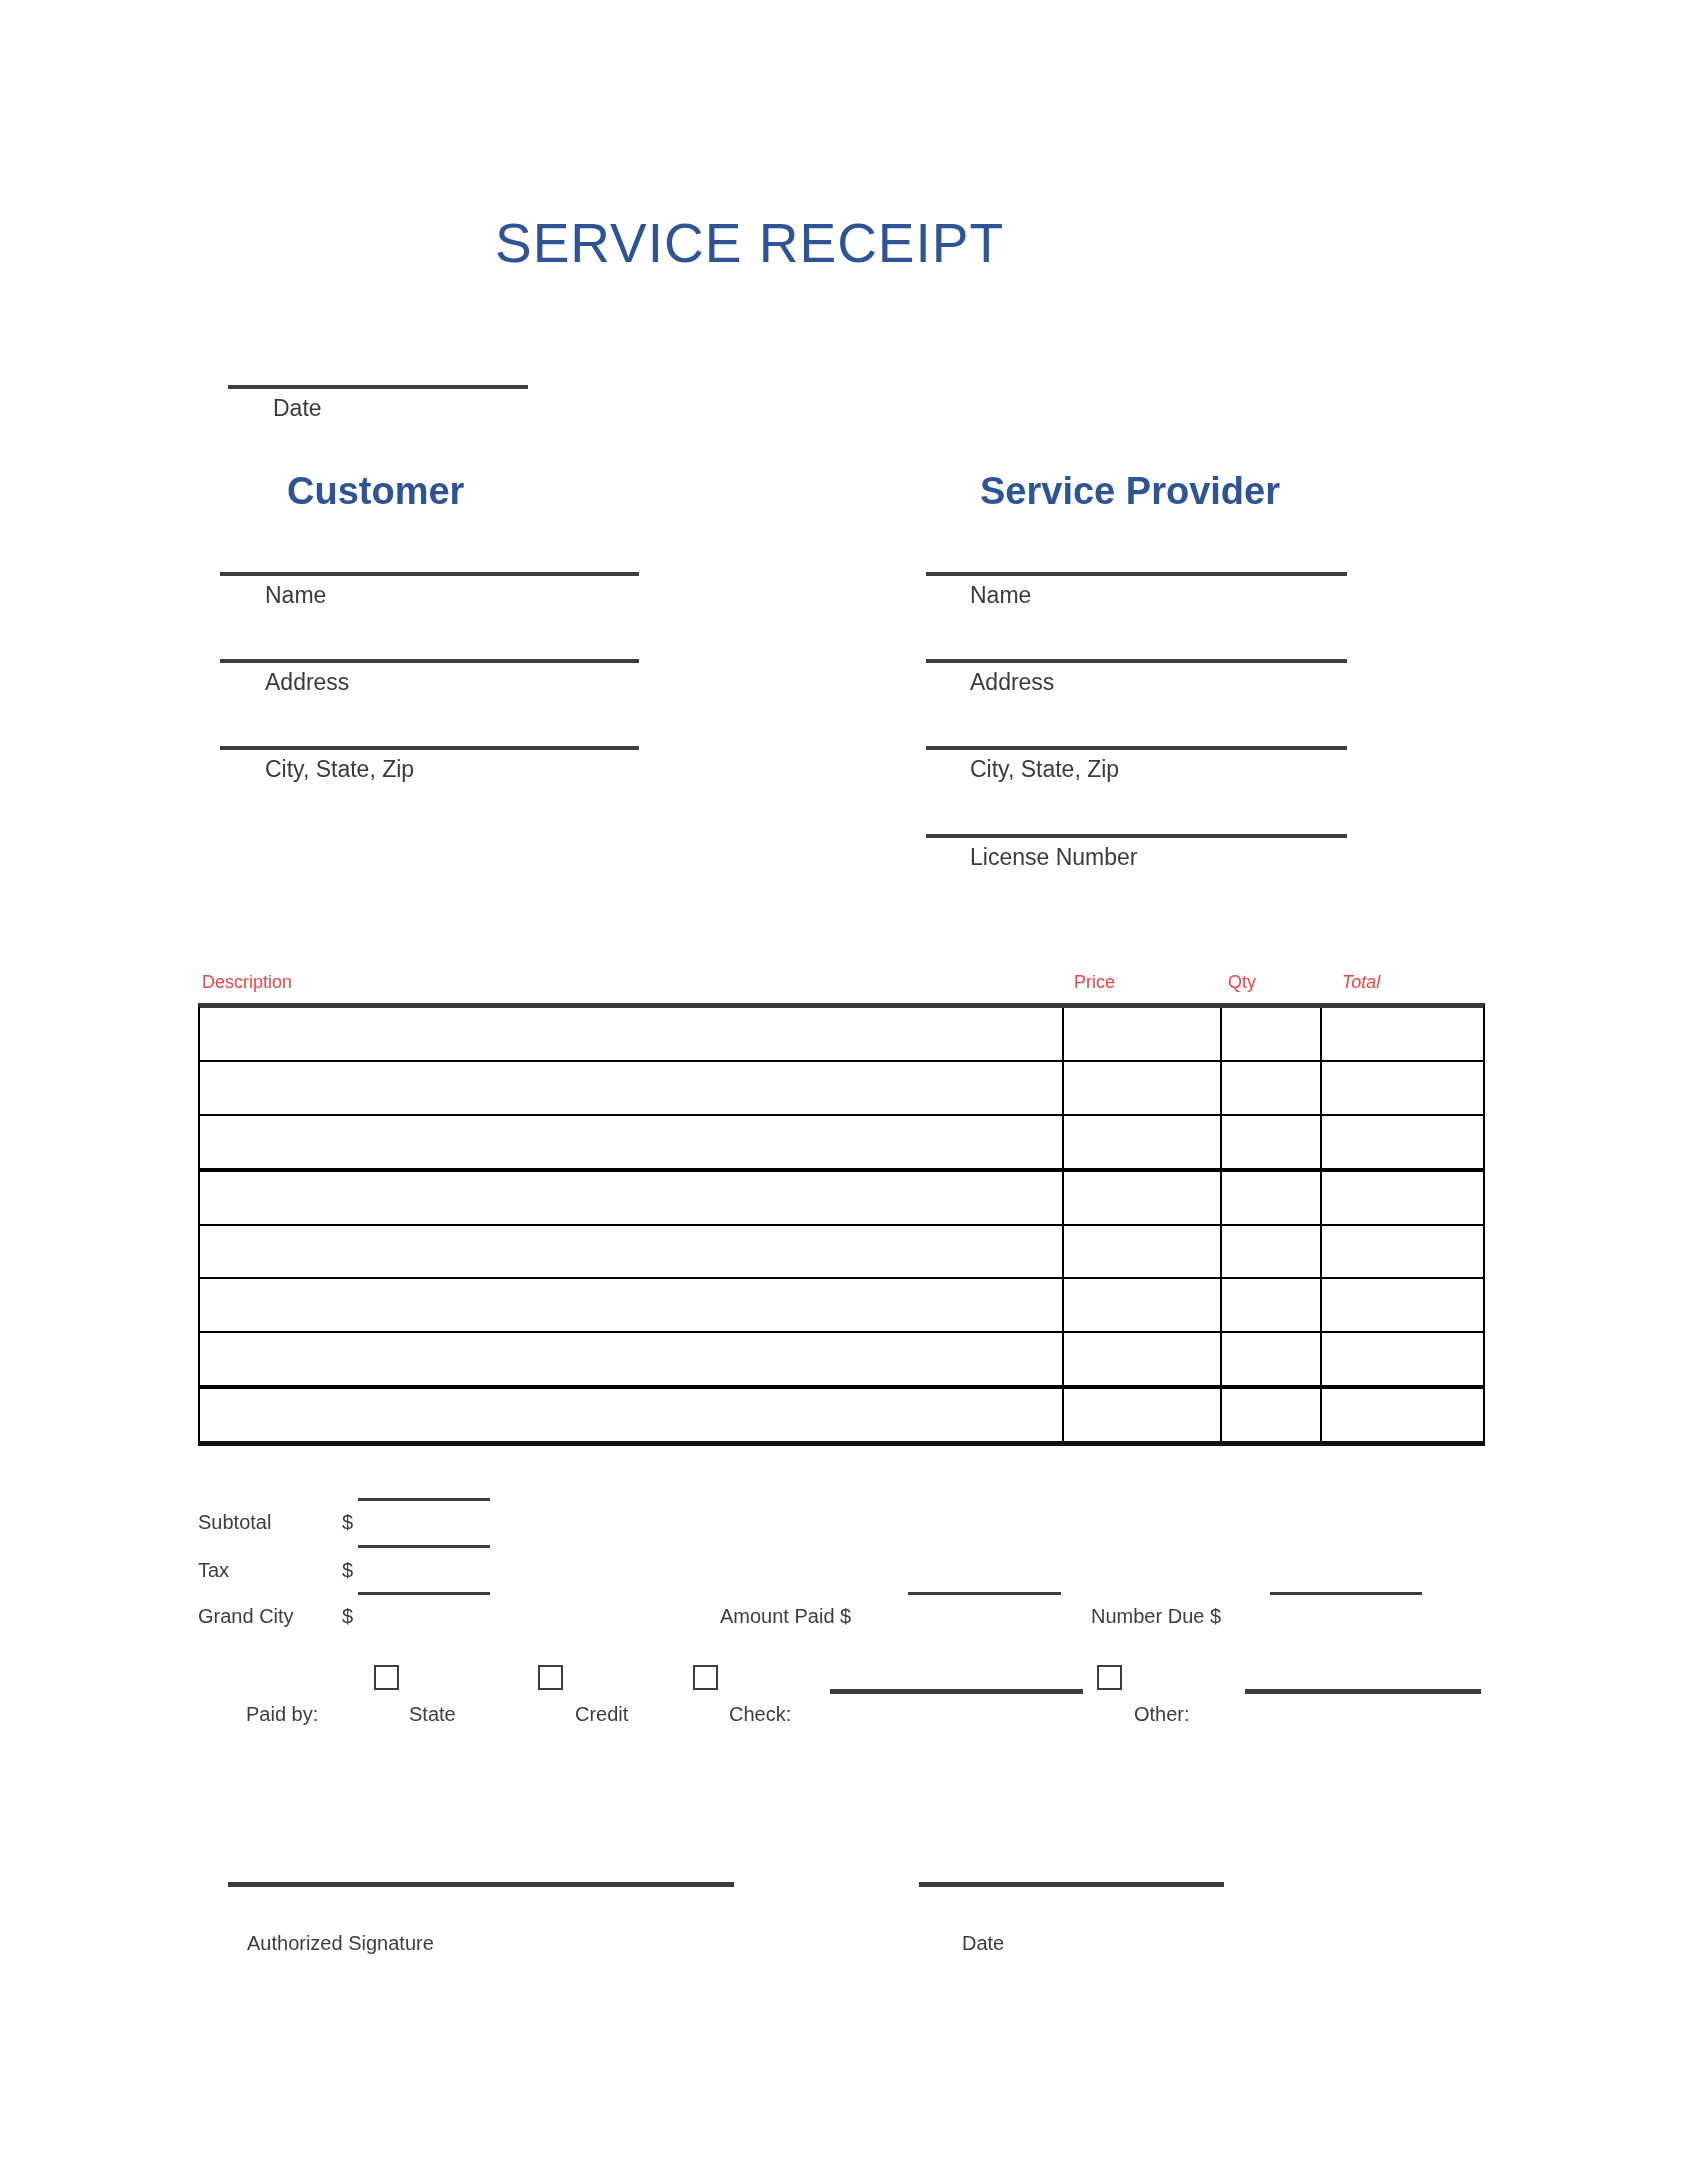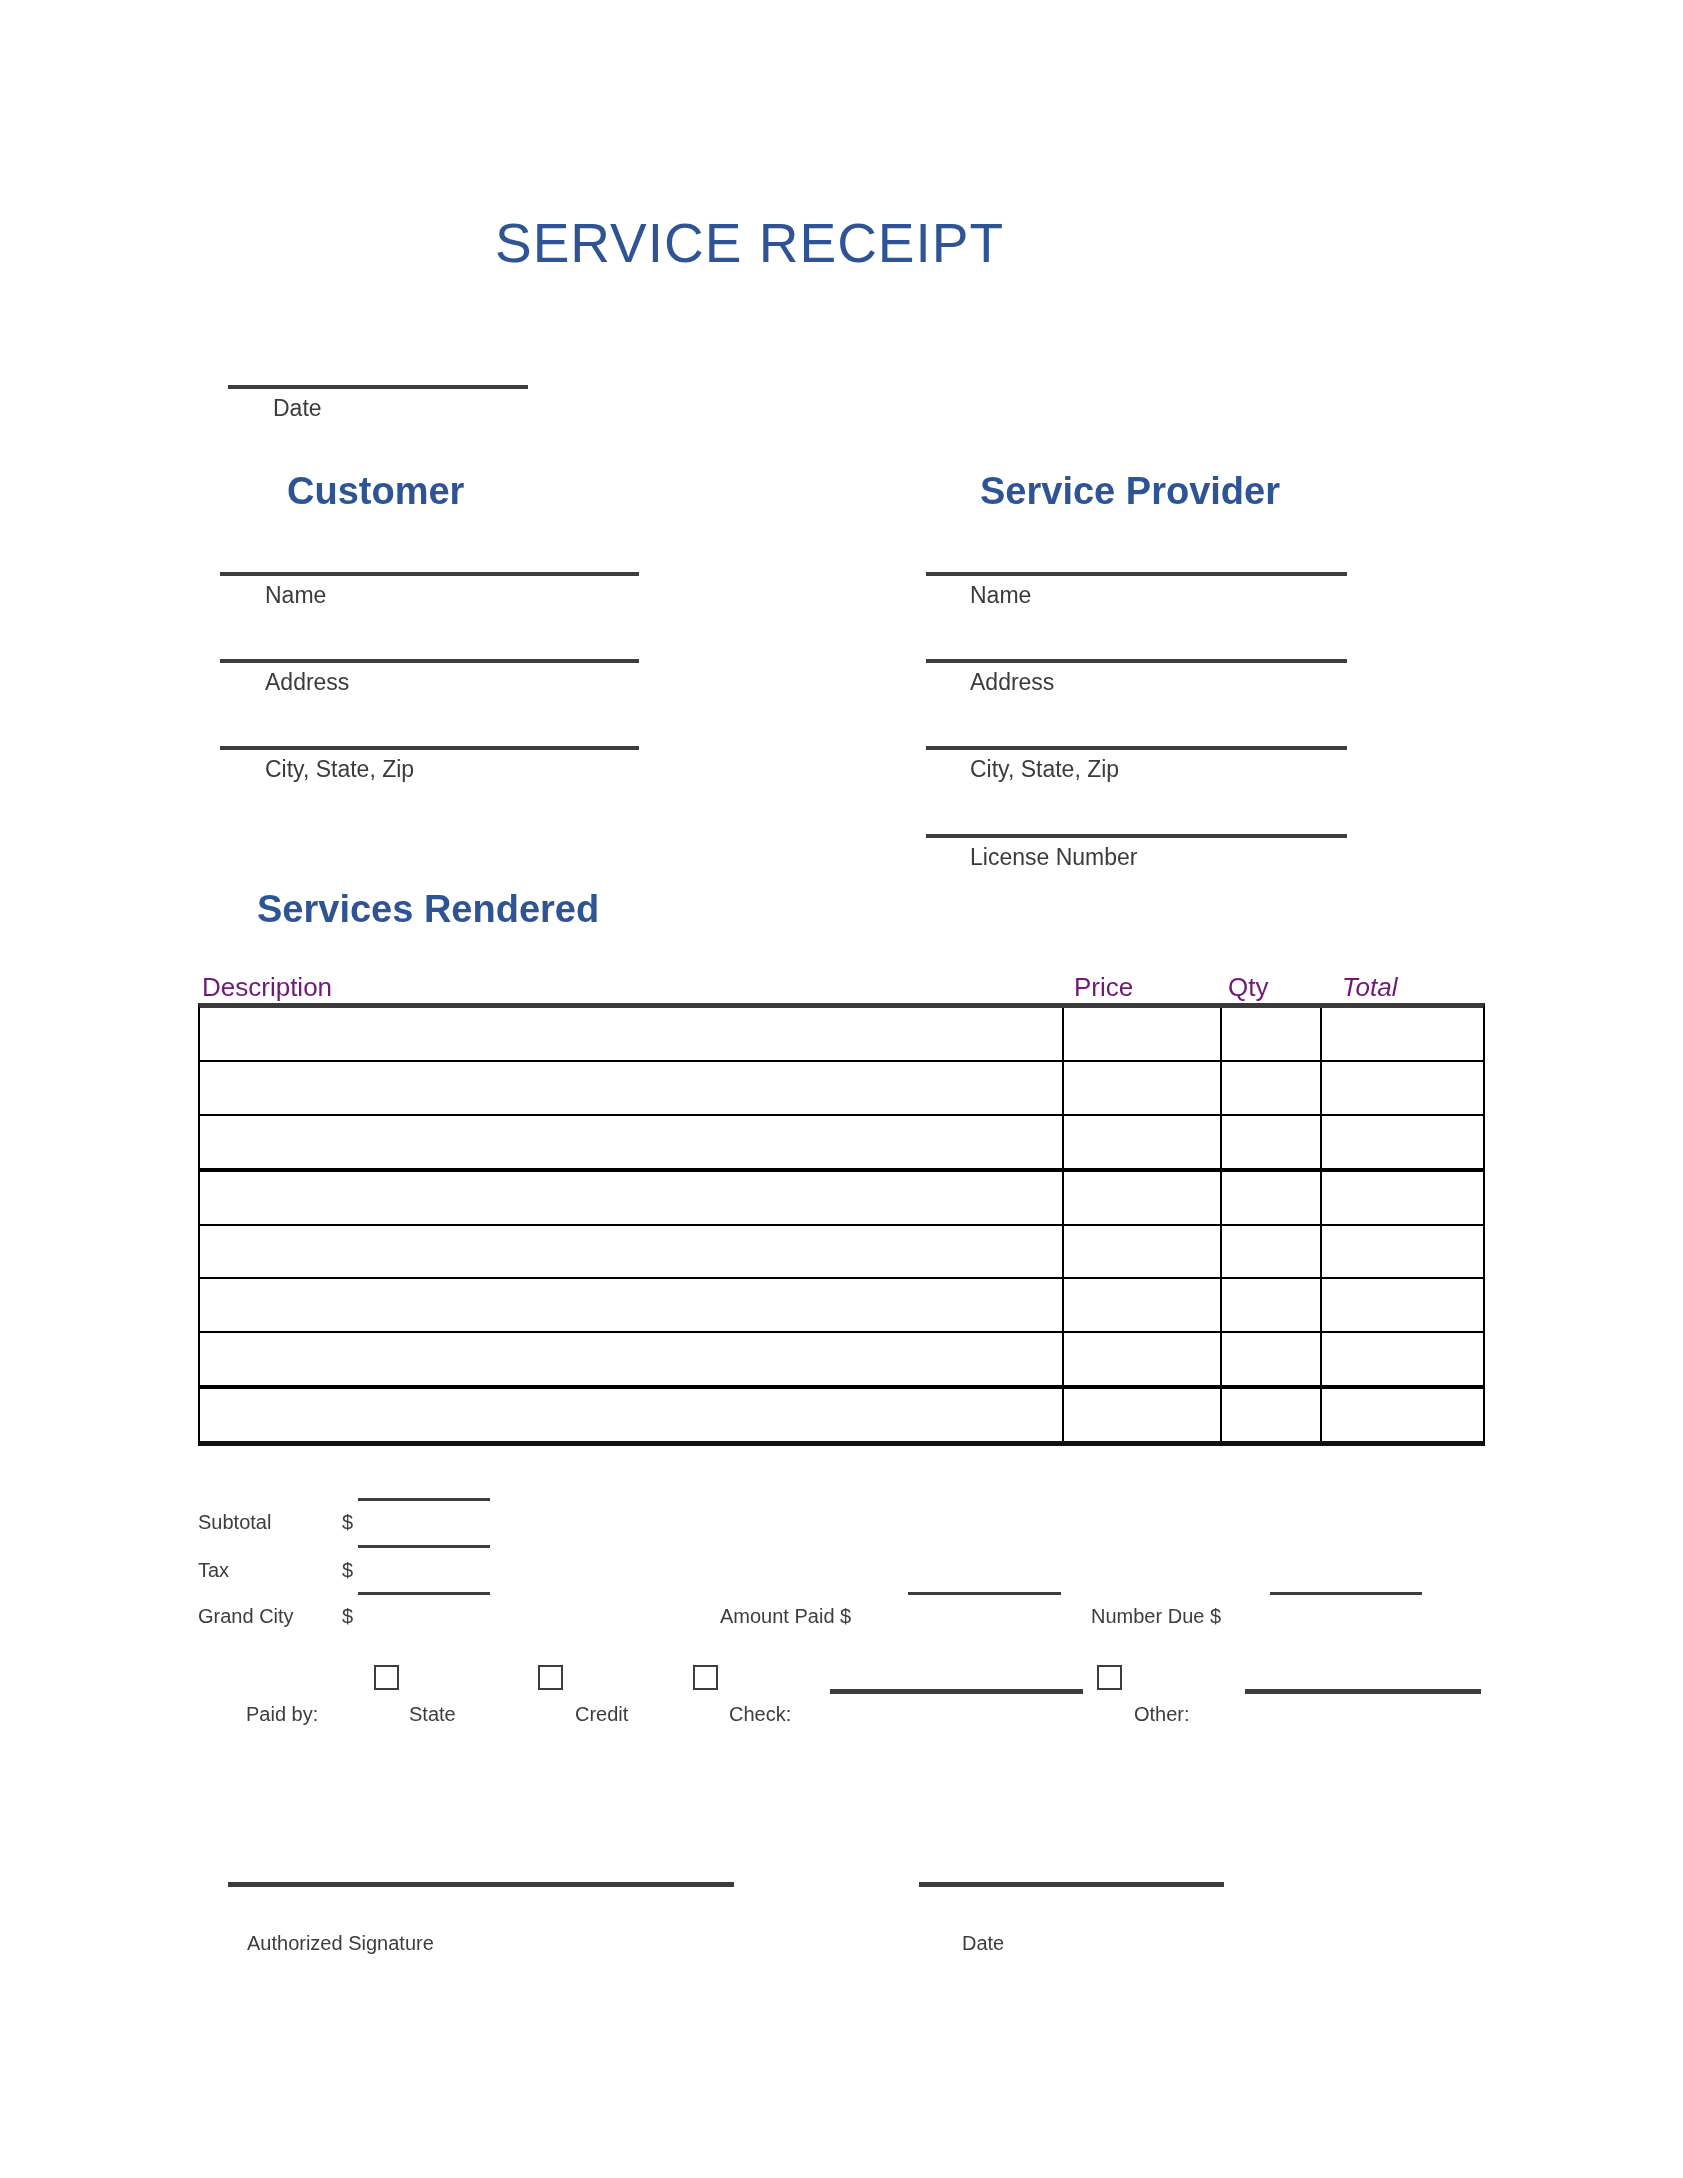--- a/index.html
+++ b/index.html
@@ -9,21 +9,21 @@
   }
   .abs{position:absolute;}
   .title{
     font-size:55px;font-weight:normal;color:#2F5496;letter-spacing:1px;white-space:nowrap;
   }
   .section-heading{
     font-size:38px;font-weight:bold;color:#2F5496;white-space:nowrap;
   }
   .field-line{height:0;border-top:4px solid #3d3d3d;}
   .field-label{font-size:23px;color:#3b3b3b;white-space:nowrap;}
-  .thead-label{font-size:26px;color:#701a75;white-space:nowrap;}
+  .thead-label{font-size:18px;color:#ef4444;white-space:nowrap;}
   .svc-table{
     left:198px;top:1003px;width:1287px;height:443px;
     border-top:5px solid #3a3a3a;border-bottom:5px solid #111;
     border-left:2px solid #000;border-right:2px solid #000;
     display:flex;flex-direction:column;box-sizing:border-box;
   }
   .svc-row{flex:1;display:flex;border-bottom:2px solid #000;}
   .svc-row.thick{border-bottom-width:4px;}
   .svc-row:last-child{border-bottom:none;}
   .svc-cell{border-right:2px solid #000;box-sizing:border-box;}
@@ -62,21 +62,20 @@
 
   <div class="abs field-line" style="left:926px;top:659px;width:421px;"></div>
   <div class="abs field-label" style="left:970px;top:669px;">Address</div>
 
   <div class="abs field-line" style="left:926px;top:746px;width:421px;"></div>
   <div class="abs field-label" style="left:970px;top:756px;">City, State, Zip</div>
 
   <div class="abs field-line" style="left:926px;top:834px;width:421px;"></div>
   <div class="abs field-label" style="left:970px;top:844px;">License Number</div>
 
-  <div class="abs section-heading" style="left:257px;top:888px;">Services Rendered</div>
 
   <div class="abs thead-label" style="left:202px;top:972px;">Description</div>
   <div class="abs thead-label" style="left:1074px;top:972px;">Price</div>
   <div class="abs thead-label" style="left:1228px;top:972px;">Qty</div>
   <div class="abs thead-label" style="left:1342px;top:972px;font-style:italic;">Total</div>
 
   <div class="abs svc-table" id="svc-table">
       <div class="svc-row">
         <div class="svc-cell c-desc"></div>
         <div class="svc-cell c-price"></div>

